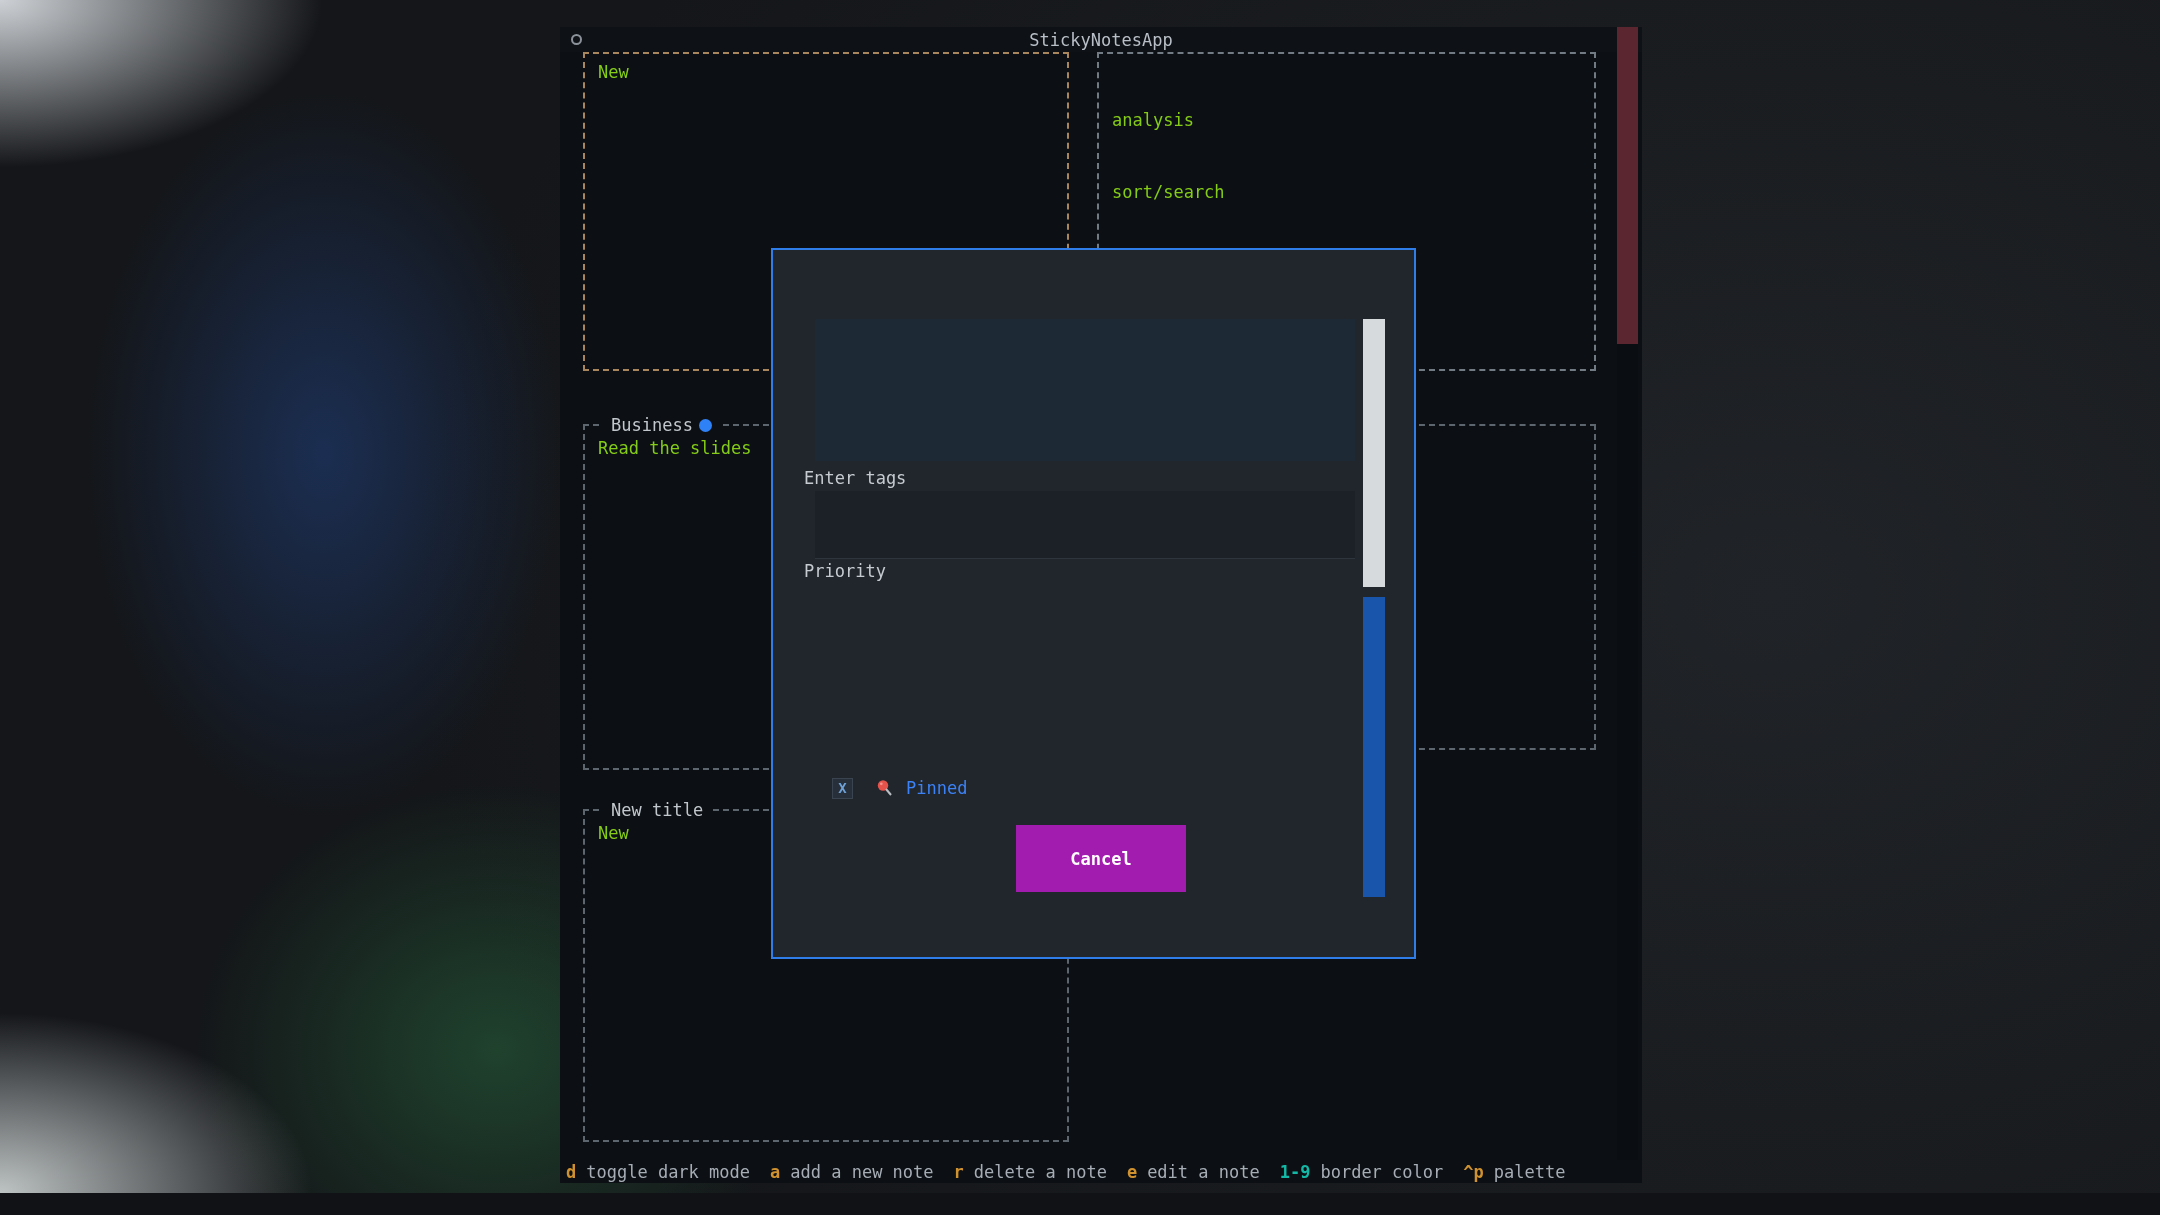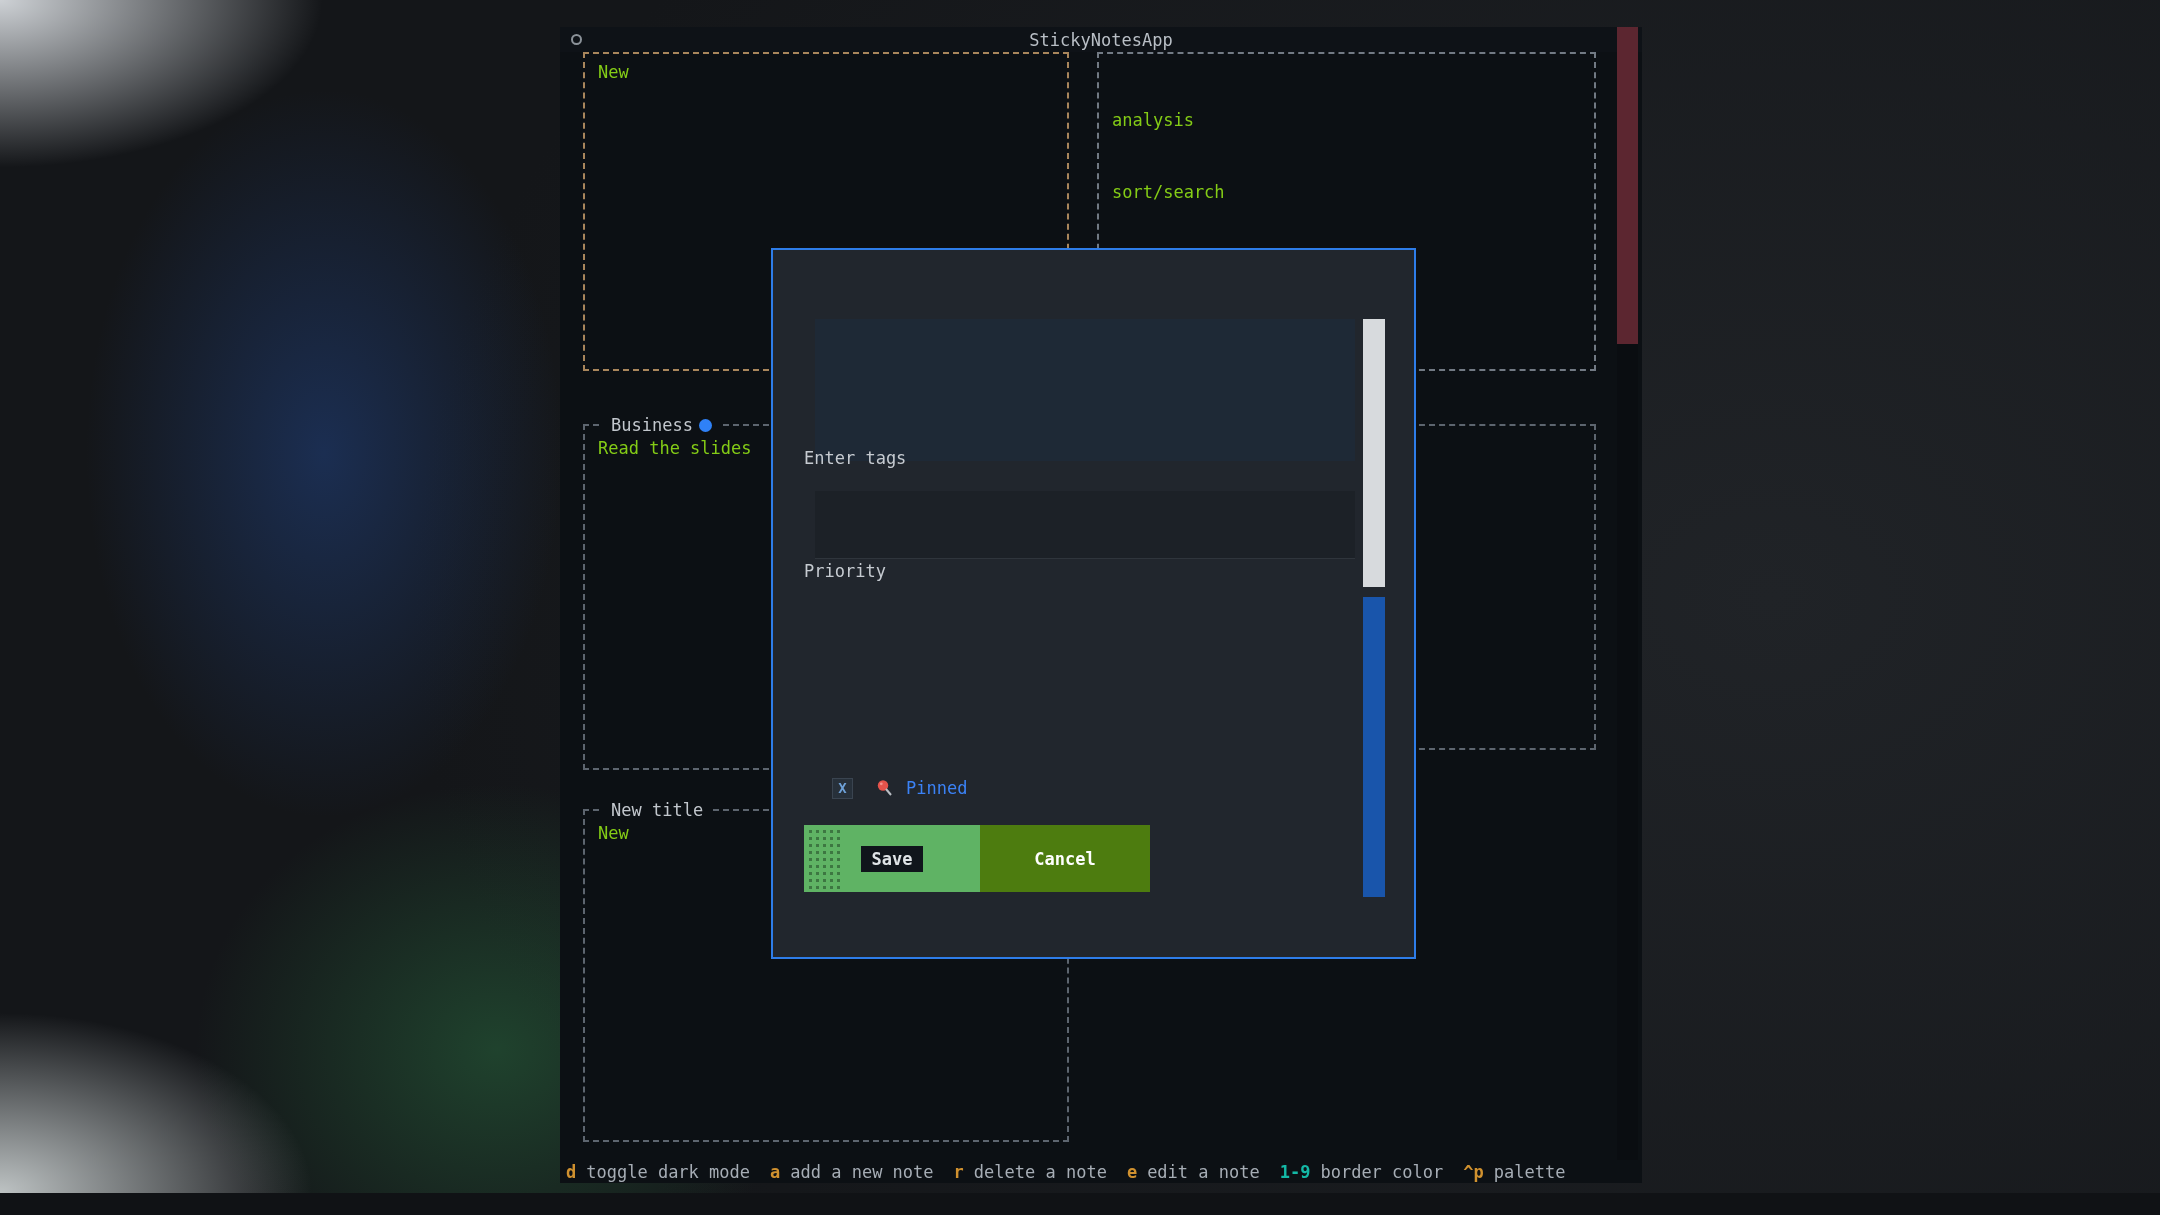--- a/index.html
+++ b/index.html
@@ -37,21 +37,21 @@
     display:flex; align-items:center; padding-left:6px; font-size:17px; color:#a6adb5; white-space:pre; }
   .sb-group { margin-right:20px; display:inline-flex; }
   .sb-key { font-weight:bold; margin-right:10px; }
 
   .modal { position:absolute; left:211px; top:221px; width:645px; height:711px;
     background:#21262d; border:2px solid #2e7de9; z-index:5; }
   .m-textarea { position:absolute; left:42px; top:69px; width:540px; height:142px; background:#1e2936; }
   .m-scroll-white { position:absolute; left:590px; top:69px; width:22px; height:268px; background:#d7dadd; }
   .m-scroll-blue  { position:absolute; left:590px; top:347px; width:22px; height:300px; background:#1955ab; }
   .m-label { position:absolute; left:31px; font-size:17px; color:#c6cbd1; line-height:24px; }
-  .m-label.tags { top:196px; }
+  .m-label.tags { top:216px; }
   .m-label.prio { top:309px; }
   .m-tags-input { position:absolute; left:42px; top:241px; width:540px; height:68px;
     background:#1c2127; border-bottom:1px solid #2f353c; }
 
   .plist { position:absolute; left:42px; top:351px; width:526px; height:140px;
     border-top:1px solid #31373e; border-bottom:1px solid #31373e; padding-top:5px; }
   .prow { height:24px; display:flex; align-items:center; }
   .prow .dot { margin-left:14px; }
   .prow .plabel { margin-left:17px; font-size:17px; color:#ced2d7; line-height:24px; }
   .prow.selected .plabel { color:#ffffff; font-weight:bold; }
@@ -134,24 +134,21 @@
       <div class="pin-row">
         <span class="checkbox">X</span>
         <svg class="pin-icon" viewBox="0 0 20 20">
           <circle cx="8" cy="7.5" r="5.2" fill="#e5534b"></circle>
           <circle cx="6.3" cy="5.8" r="1.4" fill="#f2938d"></circle>
           <path d="M11 11 L16 17" stroke="#b9bec4" stroke-width="2"></path>
         </svg>
         <span class="pin-label">Pinned</span>
       </div>
 
-      <div class="btn btn-save" style="background: rgb(95, 179, 100);">
-        <span class="save-chip">Save</span>
-      </div>
-      <div class="btn btn-cancel" style="background: #4d7c0f;">
+      <div class="btn btn-cancel" style="background: #a21caf; margin-left: 36px;">
         <span>Cancel</span>
       </div>
     </div>
 
     <div class="statusbar">
       <span class="sb-group">
         <span class="sb-key" style="color: rgb(208, 145, 47);">d</span>
         <span class="sb-desc">toggle dark mode</span>
       </span>
       <span class="sb-group">

